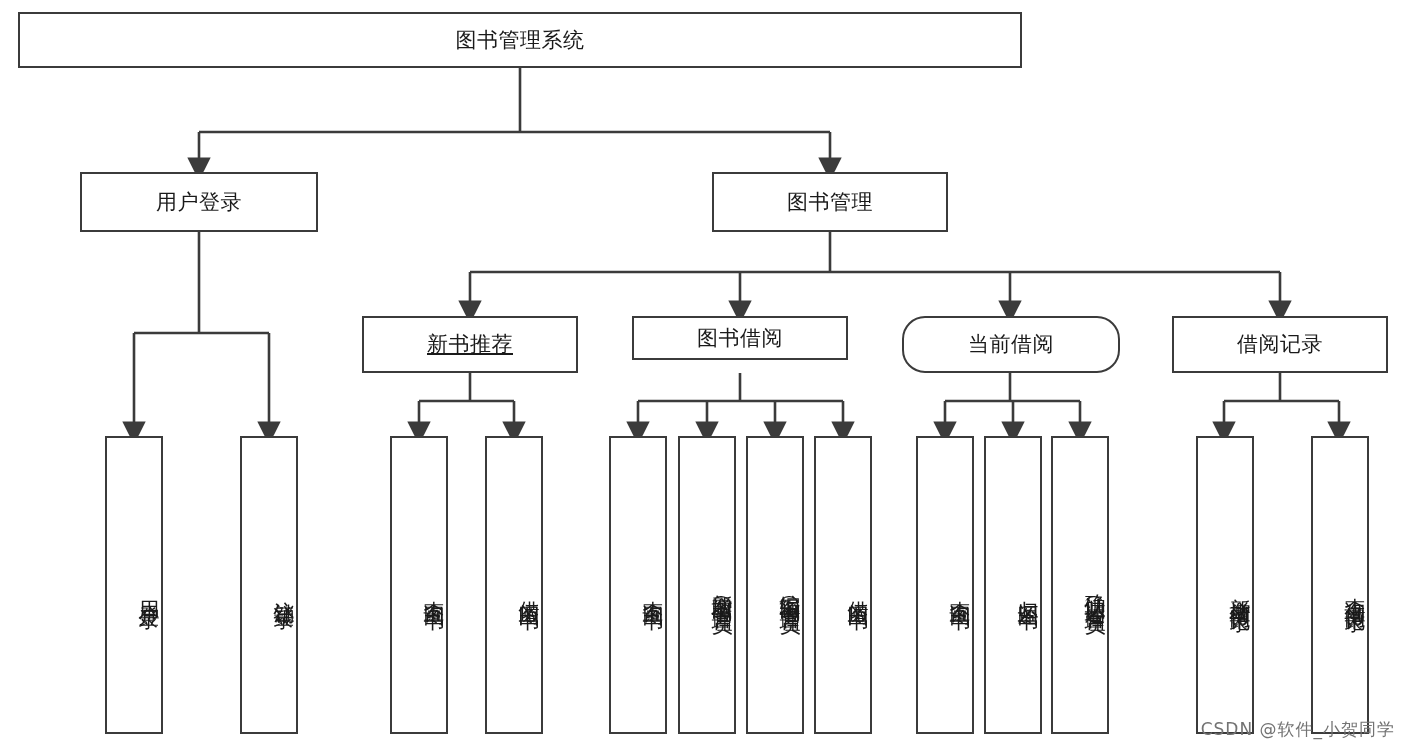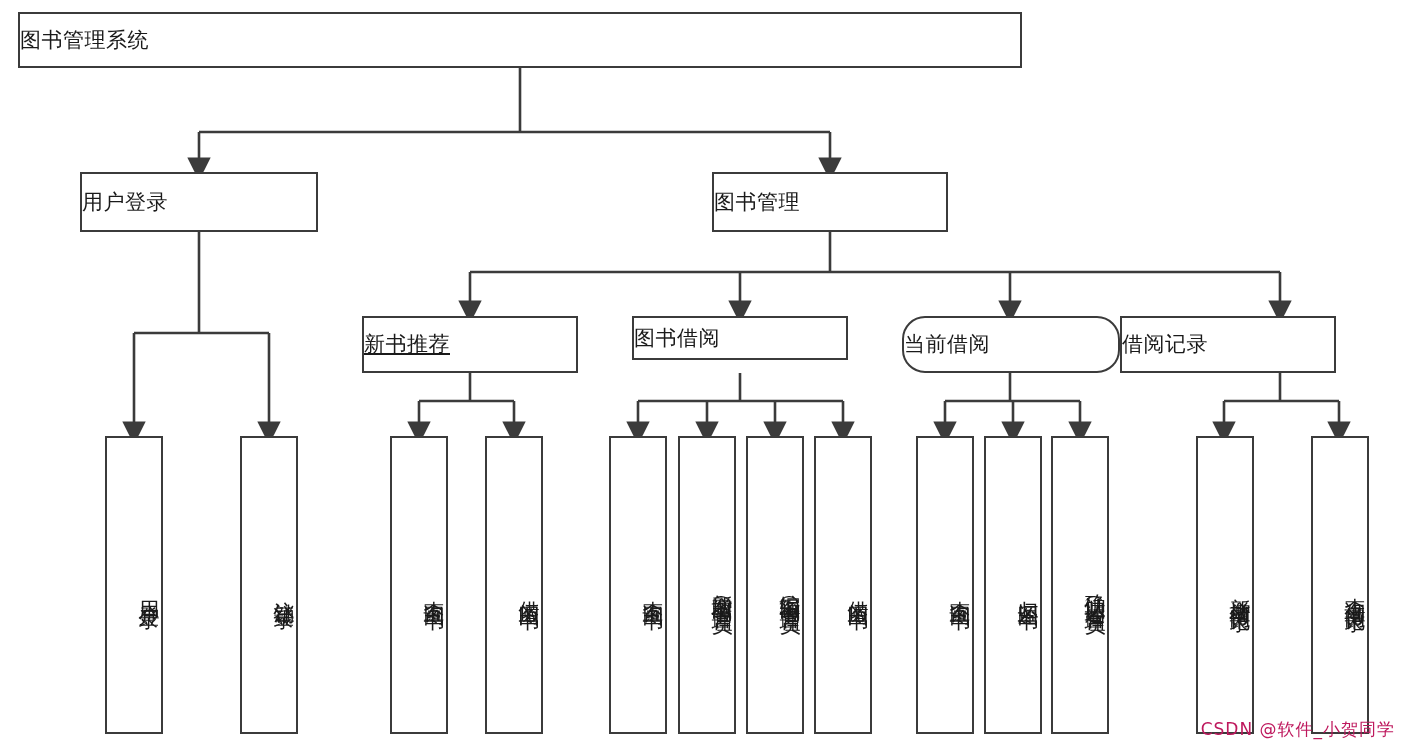--- a/index.html
+++ b/index.html
@@ -25,20 +25,21 @@
     height: 747px;
   }
   .node {
     position: absolute;
     box-sizing: border-box;
     border: 2.5px solid #3b3b3b;
     background: #ffffff;
     color: #1a1a1a;
     display: flex;
     align-items: center;
+    justify-content: center;
     text-align: center;
     line-height: 1.18;
   }
   .node.horiz {
     font-size: 21px;
     letter-spacing: 0.5px;
   }
   .node.vert {
     writing-mode: vertical-rl;
     text-orientation: upright;
@@ -51,21 +52,21 @@
   .node.vert .nlabel {
     writing-mode: vertical-rl;
     text-orientation: upright;
     white-space: nowrap;
   }
   .watermark {
     position: absolute;
     right: 10px;
     bottom: 6px;
     font-size: 17px;
-    color: #be185d;
+    color: #737373;
     letter-spacing: 1px;
     white-space: nowrap;
     font-family: "DejaVu Sans", "Liberation Sans", sans-serif;
   }
 </style>
 </head>
 <body>
 
 <div id="canvas">
 
@@ -132,21 +133,21 @@
 
   <div class="node horiz" style="left:362px; top:316px; width:216px; height:57px;text-decoration:underline;">
     <span class="nlabel">新书推荐</span>
   </div>
   <div class="node horiz" style="left:632px; top:316px; width:216px; height:44px;">
     <span class="nlabel">图书借阅</span>
   </div>
   <div class="node horiz" style="left:902px; top:316px; width:218px; height:57px;border-radius:23px;">
     <span class="nlabel">当前借阅</span>
   </div>
-  <div class="node horiz" style="left:1120px; top:316px; width:216px; height:57px;">
+  <div class="node horiz" style="left:1172px; top:316px; width:216px; height:57px;">
     <span class="nlabel">借阅记录</span>
   </div>
 
   <div class="node vert" style="left:105px; top:436px; width:58px; height:298px;">
     <span class="nlabel">用户登录</span>
   </div>
   <div class="node vert" style="left:240px; top:436px; width:58px; height:298px;">
     <span class="nlabel">注销登录</span>
   </div>
 

